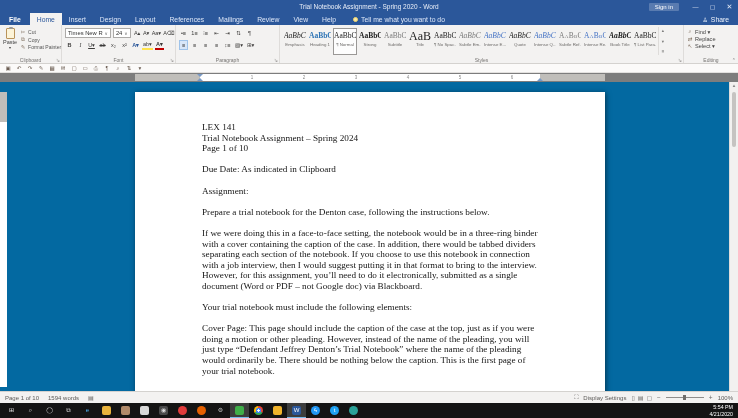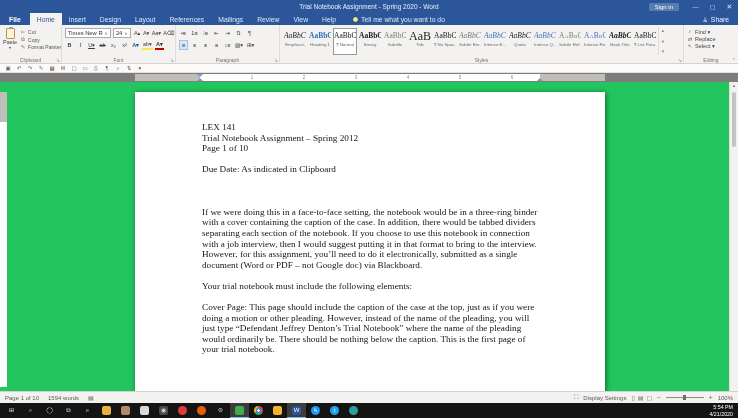--- a/index.html
+++ b/index.html
@@ -78,21 +78,21 @@
   .rulerrow { height:9px; background:#7d7d7d; position:relative; flex:none; }
   .hruler { position:absolute; left:135px; top:1px; width:470px; height:7px; background:#c0beba; }
   .hruler-active { position:absolute; left:65px; width:340px; top:0; bottom:0; background:#fff; }
   .ruler-num { position:absolute; top:0; font-size:4.5px; color:#8a8a8a; width:8px; text-align:center; line-height:7px; }
   .indent-marker { position:absolute; width:0; height:0; }
   .im-top { left:62px; top:0; border-left:3px solid transparent; border-right:3px solid transparent; border-top:3px solid #7a99c4; }
   .im-bot { left:62px; bottom:0; border-left:3px solid transparent; border-right:3px solid transparent; border-bottom:3px solid #7a99c4; }
   .im-right { left:402px; bottom:0; border-left:3px solid transparent; border-right:3px solid transparent; border-bottom:3px solid #7a99c4; }
 
   
-  .docarea { flex:1; background:#22c55e; position:relative; overflow:hidden; }
+  .docarea { flex:1; background:#0369a1; position:relative; overflow:hidden; }
   .vruler { position:absolute; left:0; top:10px; width:7px; height:295px; background:#c0beba; }
   .vruler-active { position:absolute; top:30px; bottom:0; left:0; right:0; background:#fff; }
   .page { position:absolute; left:135px; top:10px; width:470px; height:640px; background:#fff; box-shadow:1px 1px 5px rgba(0,0,0,.5); }
   .pagetext { margin:30px 0 0 67px; width:339px; font-family:"Liberation Serif",serif; font-size:9.2px; line-height:10.6px; color:#161616; }
   .pagetext p { min-height:10.6px; }
   .pagetext b { font-weight:normal; }
   .vscroll { position:absolute; right:0; top:0; bottom:0; width:9px; background:#f2f1f0; border-left:1px solid #dddcda; }
   .vscroll .arr { display:block; text-align:center; font-size:4.5px; color:#888; line-height:8px; }
   .vthumb { position:absolute; left:2px; right:2px; top:10px; height:55px; background:#c5c3c1; border-radius:2px; }
 
@@ -363,26 +363,28 @@
     </div>
   </div>
 
   <div class="docarea">
     <div class="vruler">
       <div class="vruler-active"></div>
     </div>
     <div class="page">
       <div class="pagetext" id="pagetext">
           <p class="docline">LEX 141</p>
-          <p class="docline">Trial Notebook Assignment – Spring 2012</p>
+          <p class="docline">Trial Notebook Assignment – Spring 2024</p>
           <p class="docline">Page 1 of 10</p>
           <p class="blank">&nbsp;</p>
           <p class="docline">Due Date: As indicated in Clipboard</p>
           <p class="blank">&nbsp;</p>
-          <p class="blank">&nbsp;</p>
+          <p class="docline">Assignment:</p>
+          <p class="blank">&nbsp;</p>
+          <p class="docline">Prepare a trial notebook for the Denton case, following the instructions below.</p>
           <p class="blank">&nbsp;</p>
           <p class="docline">If we were doing this in a face-to-face setting, the notebook would be in a three-ring binder with a cover containing the caption of the case. In addition, there would be tabbed dividers separating each section of the notebook. If you choose to use this notebook in connection with a job interview, then I would suggest putting it in that format to bring to the interview. However, for this assignment, you’ll need to do it electronically, submitted as a single document (Word or PDF – not Google doc) via Blackboard.</p>
           <p class="blank">&nbsp;</p>
           <p class="docline">Your trial notebook must include the following elements:</p>
           <p class="blank">&nbsp;</p>
           <p class="docline"><b>Cover Page:</b>  This page should include the caption of the case at the top, just as if you were doing a motion or other pleading. However, instead of the name of the pleading, you will just type “Defendant Jeffrey Denton’s Trial Notebook” where the name of the pleading would ordinarily be. There should be nothing below the caption. This is the first page of your trial notebook.</p>
         </div>
     </div>
     <div class="vscroll">
       <span class="arr">▲</span>

